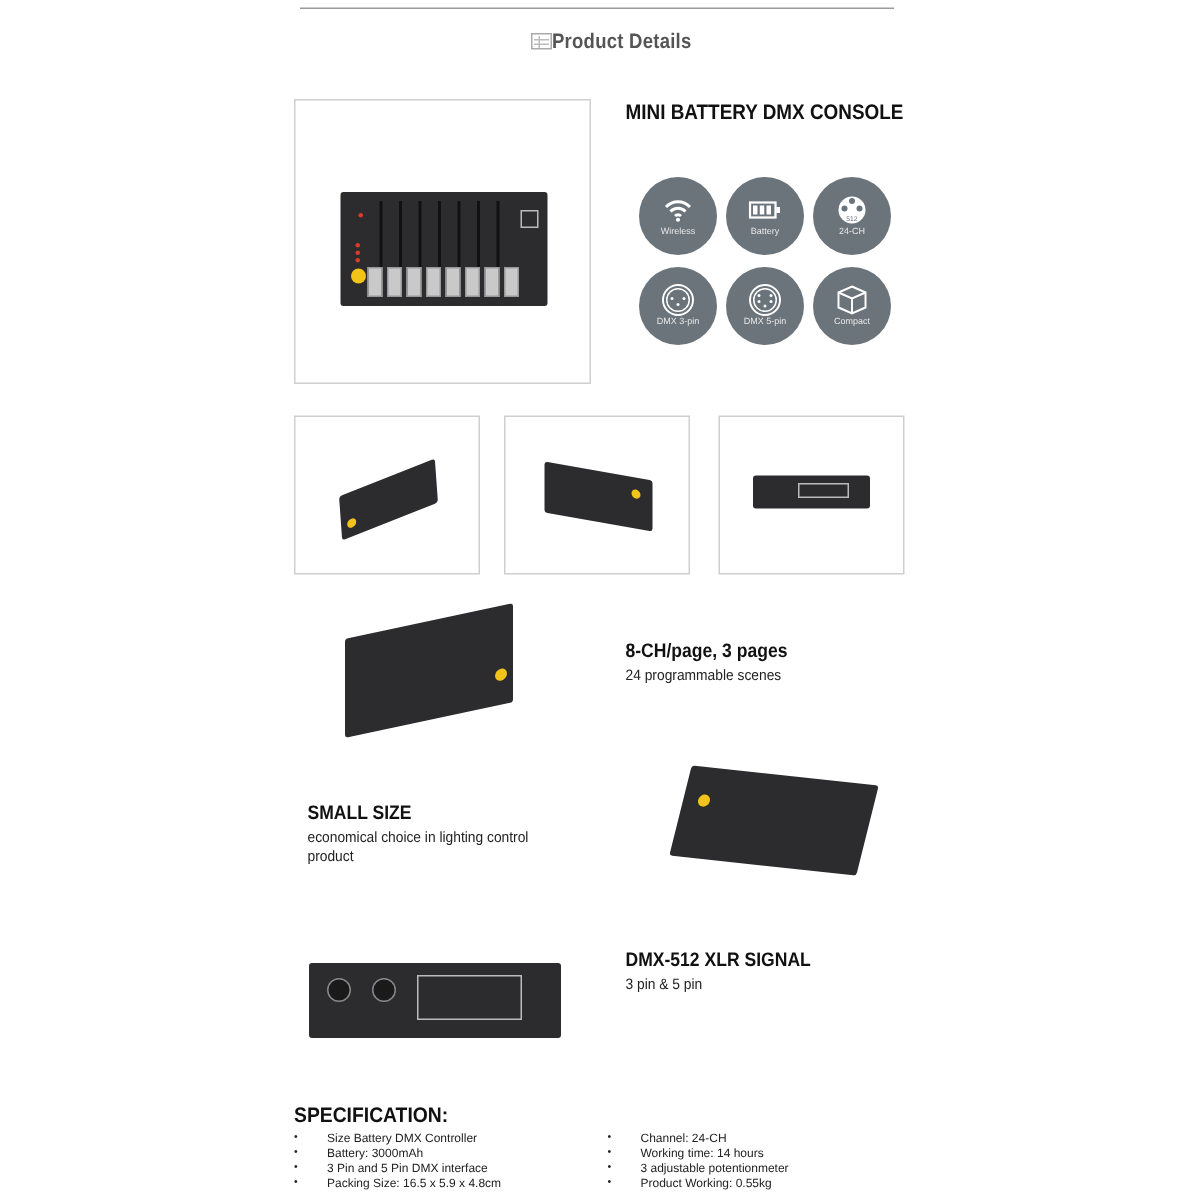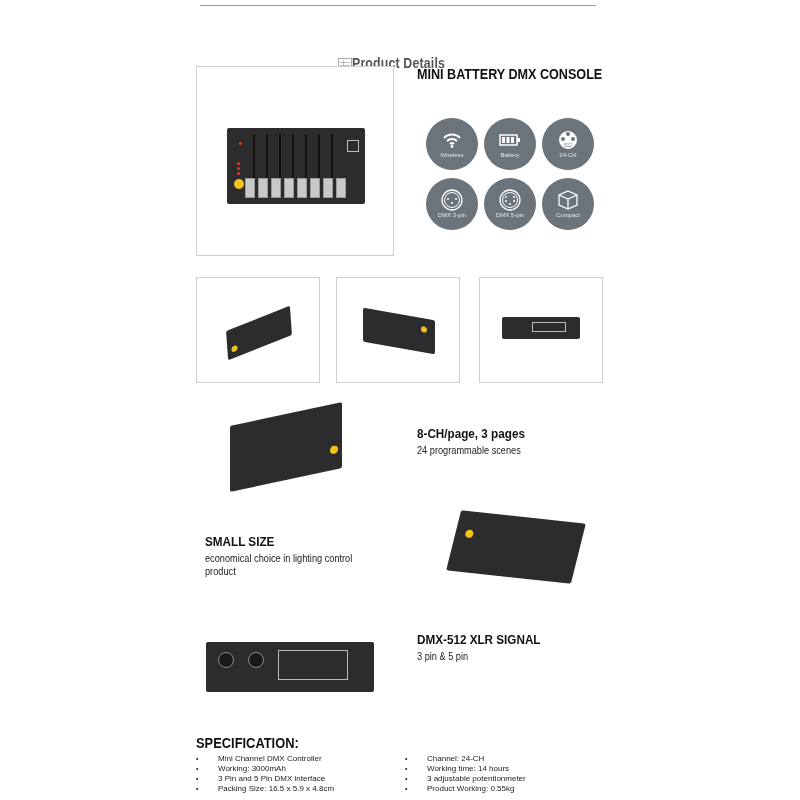--- a/index.html
+++ b/index.html
@@ -1,21 +1,21 @@
 <!DOCTYPE html>
 <html><head>
 <meta charset="utf-8">
 <style>
   * { box-sizing: border-box; margin: 0; padding: 0; }
   html, body { width: 800px; height: 800px; background: #ffffff; overflow: hidden; }
   body { position: relative; font-family: "Liberation Sans", "DejaVu Sans", sans-serif; color: #111; }
   .abs { position: absolute; }
 
   .top-rule { left: 200px; top: 5px; width: 396px; height: 1px; background: #9a9a9a; }
-  .header { left: 200px; top: 17px; width: 396px; height: 20px; display: flex; align-items: center; justify-content: center; gap: 0; margin-top: 36px; }
+  .header { left: 216px; top: 17px; width: 396px; height: 20px; display: flex; align-items: center; justify-content: center; gap: 0; }
   .header-title { font-size: 14px; font-weight: bold; color: #555; letter-spacing: 0.2px; transform: scaleX(0.88); transform-origin: left center; }
   .header-icon { width: 14px; height: 11px; border: 1px solid #aaa; position: relative; }
   .header-icon::before { content: ""; position: absolute; left: 4px; top: 1px; width: 1px; height: 8px; background: #bbb; }
   .header-icon::after { content: ""; position: absolute; left: 1px; top: 3px; width: 10px; height: 1px; background: #bbb; box-shadow: 0 3px 0 #bbb; }
 
   .frame { border: 1px solid #cfcfcf; background: #fff; }
 
   .title-bold { font-weight: bold; font-size: 13px; color: #111; transform: scaleX(0.9); transform-origin: left center; white-space: nowrap; }
   .sub { font-size: 10px; color: #222; transform: scaleX(0.92); transform-origin: left center; line-height: 13px; }
 
@@ -183,22 +183,22 @@
     <div style="position:absolute; left:12px; top:10px; width:16px; height:16px; border-radius:50%; background:#1a1a1a; border:1px solid #888;"></div>
     <div style="position:absolute; left:42px; top:10px; width:16px; height:16px; border-radius:50%; background:#1a1a1a; border:1px solid #888;"></div>
     <div style="position:absolute; left:72px; top:8px; width:70px; height:30px; border:1px solid #bbb;"></div>
   </div>
 </div>
 <div class="abs title-bold" style="left:417px; top:632px;">DMX-512 XLR SIGNAL</div>
 <div class="abs sub" style="left:417px; top:650px;">3 pin &amp; 5 pin</div>
 
 <div class="abs spec-title" style="left:196px; top:735px;">SPECIFICATION:</div>
 <ul class="abs spec-list" style="left:196px; top:754px;">
-  <li>Mini Channel DMX Controller</li>
-  <li>Working: 3000mAh</li>
+  <li>Size Battery DMX Controller</li>
+  <li>Battery: 3000mAh</li>
   <li>3 Pin and 5 Pin DMX interface</li>
   <li>Packing Size: 16.5 x 5.9 x 4.8cm</li>
 </ul>
 <ul class="abs spec-list" style="left:405px; top:754px;">
   <li>Channel: 24-CH</li>
   <li>Working time: 14 hours</li>
   <li>3 adjustable potentionmeter</li>
   <li>Product Working: 0.55kg</li>
 </ul>
 

